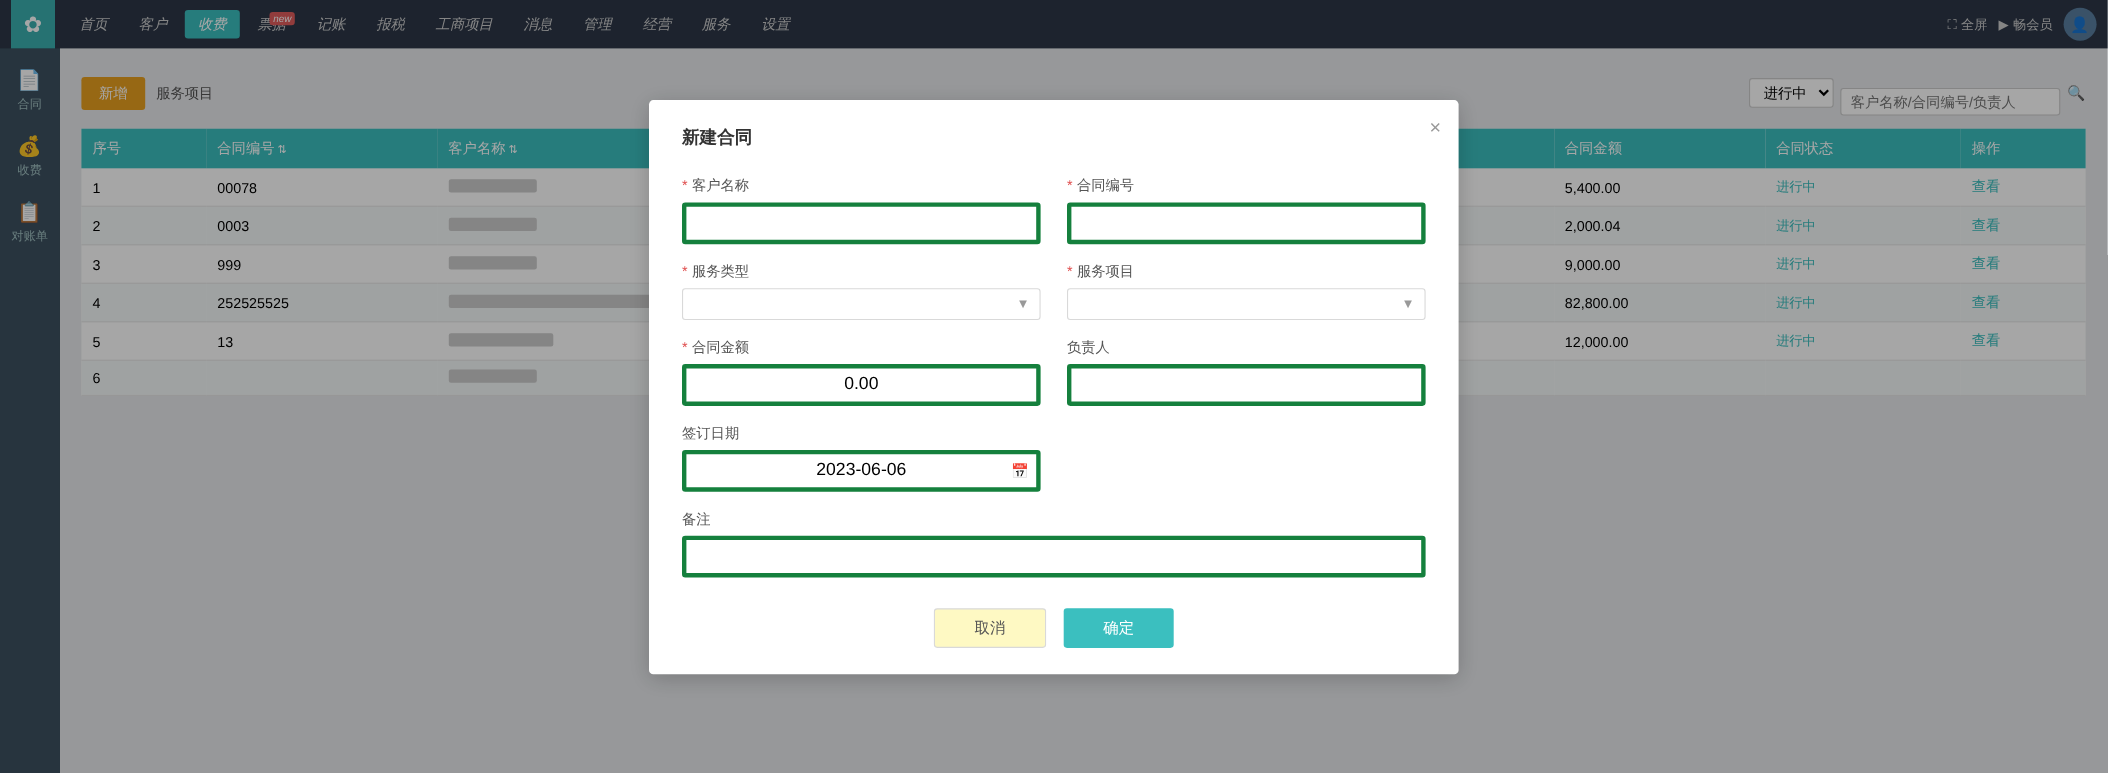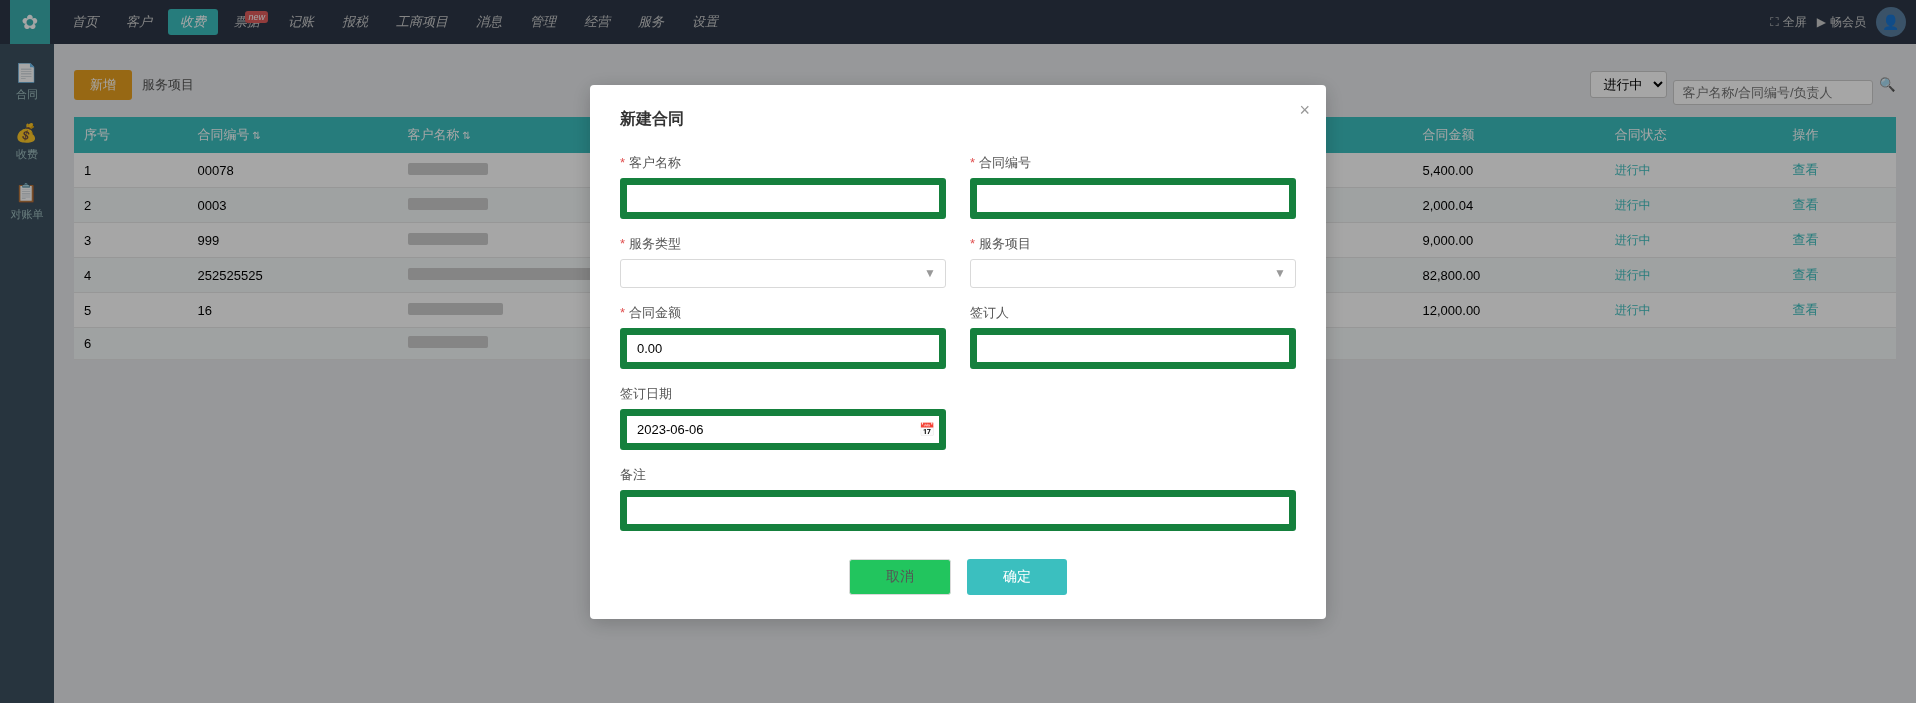--- a/index.html
+++ b/index.html
@@ -140,23 +140,24 @@
     .form-grid {
       display: grid; grid-template-columns: 1fr 1fr; gap: 16px 24px;
     }
     .form-field { display: flex; flex-direction: column; gap: 6px; }
     .form-label {
       font-size: 13px; color: #555;
       display: flex; align-items: center; gap: 2px;
     }
     .form-label .required { color: #e05050; margin-right: 2px; }
     .form-input {
-      border: 7px solid #15803d; border-radius: 3px;
-      padding: 6px 10px; font-size: 13px; outline: none;
+      border: 4px solid #15803d; border-radius: 3px;
+      padding: 6px 10px; font-size: 16px; outline: none;
       width: 100%;
+      text-align: center;
     }
     .form-select-wrapper { position: relative; }
     .form-select {
       border: 1px solid #d9d9d9; border-radius: 3px;
       padding: 6px 30px 6px 10px; font-size: 13px; outline: none;
       width: 100%; appearance: none; background: white; cursor: pointer;
     }
     .select-arrow {
       position: absolute; right: 10px; top: 50%; transform: translateY(-50%);
       color: #999; pointer-events: none; font-size: 12px;
@@ -165,21 +166,21 @@
     .date-icon {
       position: absolute; right: 10px; top: 50%; transform: translateY(-50%);
       color: #999; cursor: pointer;
     }
     .full-width { grid-column: 1 / -1; }
     .modal-footer {
       display: flex; justify-content: center; gap: 16px;
       margin-top: 28px;
     }
     .btn-cancel {
-      border: 1px solid #d9d9d9; background: #22c55e; color: #555;
+      border: 1px solid #d9d9d9; background: #fef9c3; color: #555;
       padding: 8px 36px; border-radius: 3px; cursor: pointer; font-size: 14px;
     }
     .btn-confirm {
       background: #3bbfbf; color: white; border: none;
       padding: 8px 36px; border-radius: 3px; cursor: pointer; font-size: 14px;
     }
   </style>
 </head>
 <body>
 
@@ -305,21 +306,21 @@
         <span class="blurred-text">████████████████████</span>
       </td>
       <td>一般纳税人...</td>
       <td>201807-202403</td>
       <td>82,800.00</td>
       <td><span class="status-badge">进行中</span></td>
       <td><a class="action-link">查看</a></td>
     </tr>
         <tr>
       <td>5</td>
-      <td>16</td>
+      <td>13</td>
       <td>
         <span class="blurred-text">████ ██████</span>
       </td>
       <td>小规模记账</td>
       <td>202303-202402</td>
       <td>12,000.00</td>
       <td><span class="status-badge">进行中</span></td>
       <td><a class="action-link">查看</a></td>
     </tr>
         <tr>
@@ -388,27 +389,27 @@
       </div>
 
       <div class="form-field">
         <label class="form-label">
           <span class="required">*</span>
           <span>合同金额</span>
         </label>
         <input type="text" class="form-input" value="0.00" style="">
       </div>
 
-
-      <div class="form-field">
-        <label class="form-label">
-          <span>签订人</span>
+      <div class="form-field">
+        <label class="form-label">
+          <span>负责人</span>
         </label>
         <input type="text" class="form-input" style="">
       </div>
+
 
       <div class="form-field">
         <label class="form-label">
           <span>签订日期</span>
         </label>
         <div class="date-wrapper">
           <input type="text" class="form-input" value="2023-06-06" style="">
           <span class="date-icon">📅</span>
         </div>
       </div>

